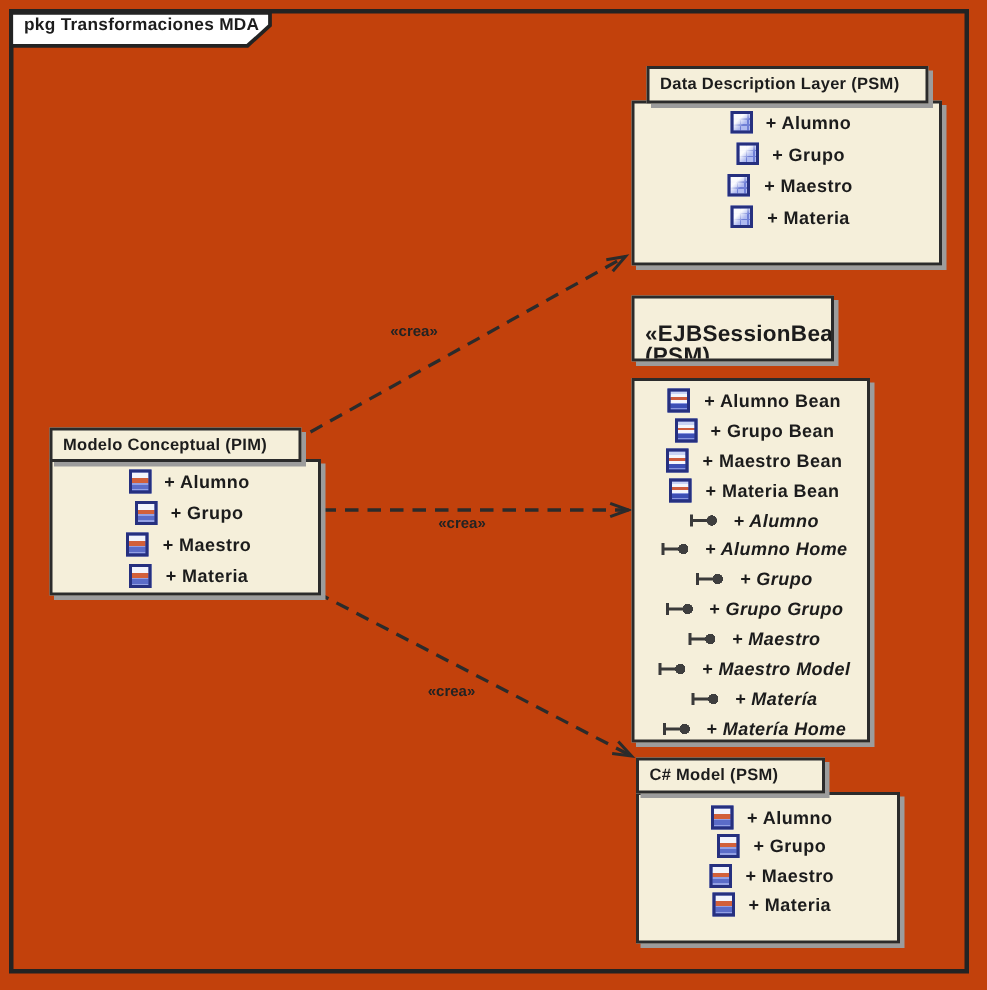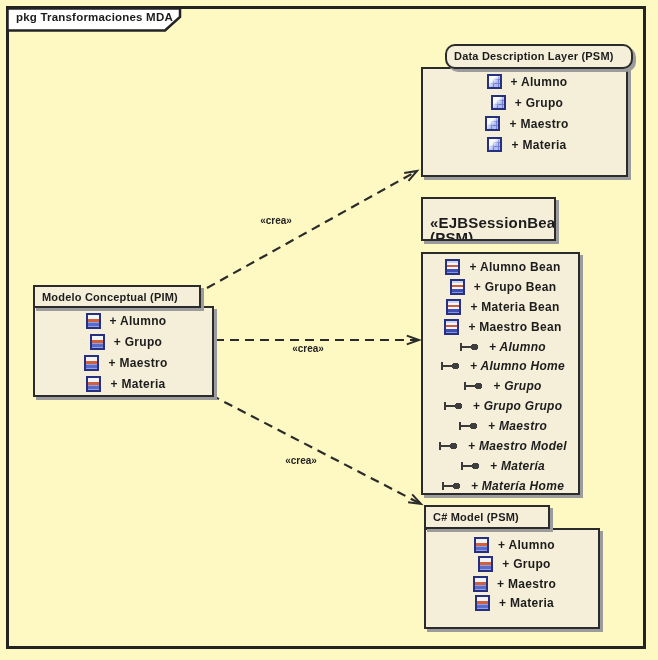--- a/index.html
+++ b/index.html
@@ -1,17 +1,17 @@
 <!DOCTYPE html>
 <html><head>
 <meta charset="utf-8">
 <style>
   html,body{margin:0;padding:0;background:#ffffff;}
   #canvas{
-    position:relative;width:658px;height:660px;background:#fef9c3;overflow:hidden;
+    position:relative;width:658px;height:660px;background:#c2410c;overflow:hidden;
     font-family:"Liberation Sans", sans-serif;color:#1c1c1c;
   }
   
   .frame{
     position:absolute;left:6px;top:6px;width:640px;height:643px;
     border:3px solid #232323;background:transparent;box-sizing:border-box;
   }
   .frame-title{
     position:absolute;left:16px;top:11px;font-size:11.5px;font-weight:bold;
     letter-spacing:.2px;z-index:5;white-space:nowrap;
@@ -21,21 +21,21 @@
   .conn-label{font-family:"Liberation Sans",sans-serif;font-size:10px;font-weight:bold;fill:#232323;}
   
   .pkg-tab,.pkg-body{
     position:absolute;background:#F5EFDA;border:2px solid #2B2B2B;box-sizing:border-box;
     box-shadow:3px 3px 0 #9C9C9C;
   }
   .pkg-tab{z-index:3;padding:4px 6px 0 7px;font-size:11px;font-weight:bold;letter-spacing:.2px;white-space:nowrap;overflow:hidden;}
   .pkg-body{z-index:2;}
   .pkg-tab.two-line{font-size:15px;line-height:15px;white-space:pre-line;padding-top:16px;}
   
-  #ddl-tab    {left:445px;top:44px; width:188px;height:25px;border-radius:10px;}
+  #ddl-tab    {left:431px;top:44px; width:188px;height:25px;}
   #ddl-body   {left:421px;top:67px; width:207px;height:110px;padding-top:2px;}
   #ejb-tab    {left:421px;top:197px;width:135px;height:44px;}
   #ejb-body   {left:421px;top:252px;width:159px;height:243px;padding-top:3px;}
   #pim-tab    {left:33px; top:285px;width:168px;height:23px;}
   #pim-body   {left:33px; top:306px;width:181px;height:91px;padding-top:2px;}
   #cs-tab     {left:424px;top:505px;width:126px;height:24px;}
   #cs-body    {left:424px;top:528px;width:176px;height:101px;padding-top:5px;}
   
   .row{display:flex;align-items:center;padding-left:5px;justify-content:center;}
   #ddl-body .row{height:21px;}
@@ -135,25 +135,25 @@
     <div class="row">
       <span class="icon bean-icon"></span>
       <span class="lbl">+ Alumno Bean</span>
     </div>
     <div class="row">
       <span class="icon bean-icon"></span>
       <span class="lbl">+ Grupo Bean</span>
     </div>
     <div class="row">
       <span class="icon bean-icon"></span>
+      <span class="lbl">+ Maestro Bean</span>
+    </div>
+    <div class="row">
+      <span class="icon bean-icon"></span>
       <span class="lbl">+ Materia Bean</span>
-    </div>
-    <div class="row">
-      <span class="icon bean-icon"></span>
-      <span class="lbl">+ Maestro Bean</span>
     </div>
     <div class="row">
       <span class="icon interface-icon"></span>
       <span class="lbl it">+ Alumno</span>
     </div>
     <div class="row">
       <span class="icon interface-icon"></span>
       <span class="lbl it">+ Alumno Home</span>
     </div>
     <div class="row">

